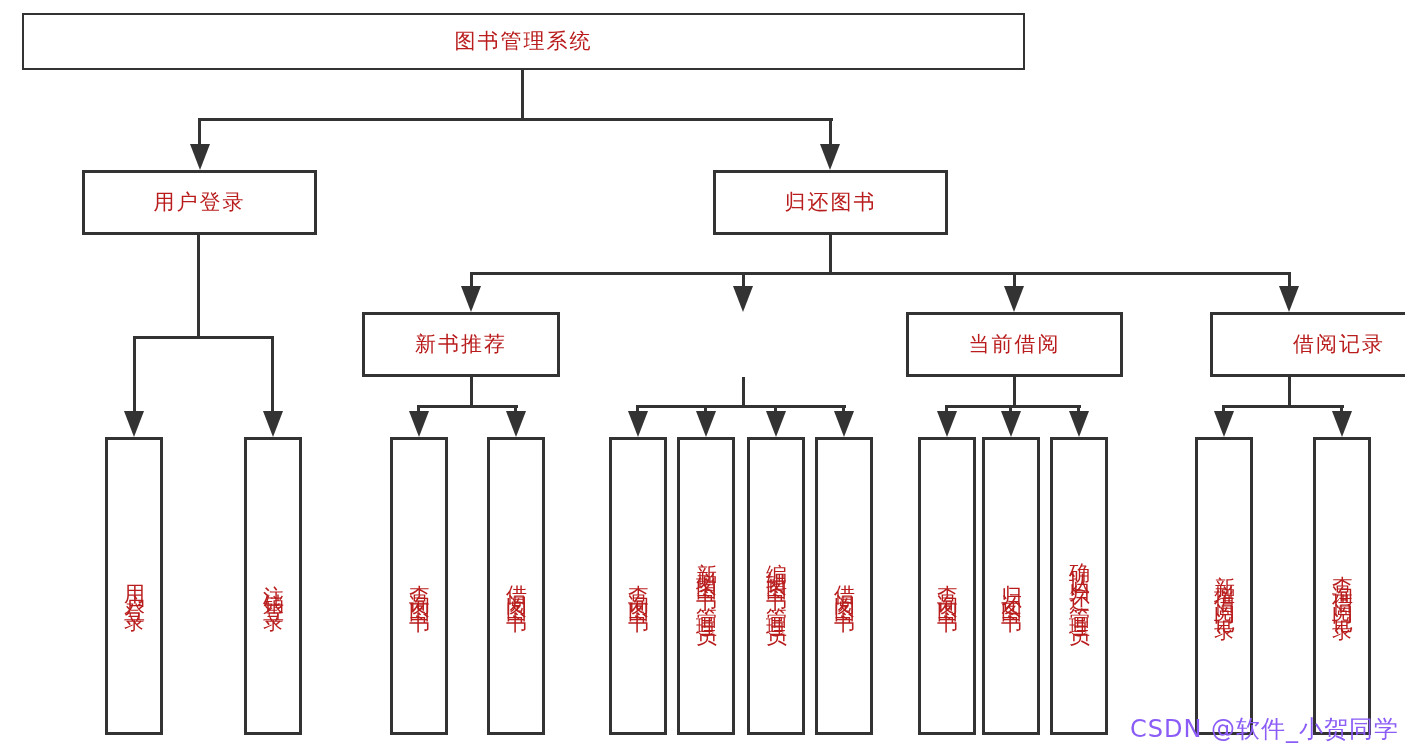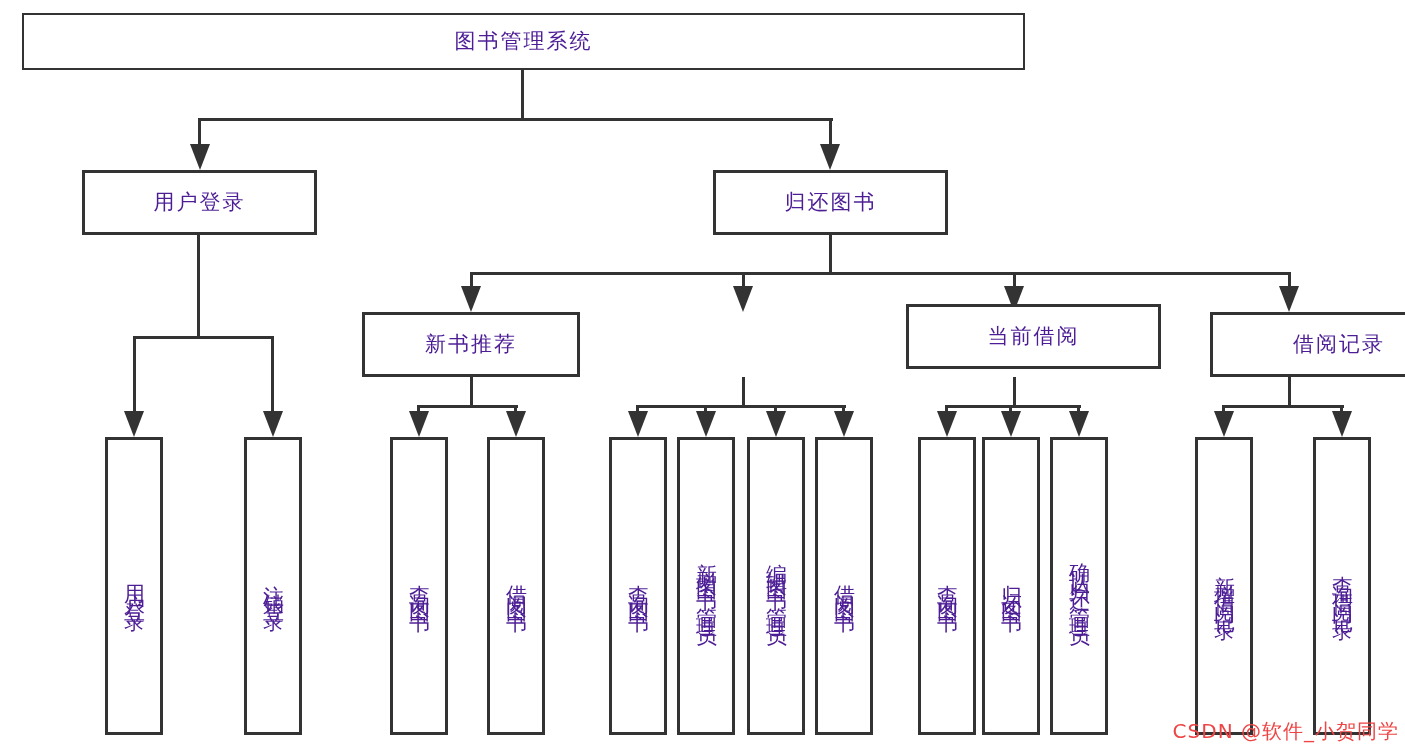--- a/index.html
+++ b/index.html
@@ -3,40 +3,40 @@
 <meta charset="utf-8">
 <style>
   html,body{margin:0;padding:0;background:#ffffff;}
   .canvas{
     position:relative;width:1405px;height:747px;background:#ffffff;
     font-family:"DejaVu Sans","Liberation Sans",sans-serif;
     overflow:hidden;
   }
   .node{
     position:absolute;box-sizing:border-box;background:#ffffff;
-    border:3px solid #333333;color:#4c1d95;
+    border:3px solid #333333;color:#b91c1c;
     display:flex;align-items:center;justify-content:center;
     font-size:21px;line-height:1;white-space:nowrap;
   }
   .node.root{border-width:2px;letter-spacing:2px;}
   .node.h{letter-spacing:2px;}
   .node.v{
     writing-mode:vertical-rl;text-orientation:mixed;
     letter-spacing:9px;white-space:normal;
   }
   .hl{position:absolute;height:3px;background:#333333;}
   .vl{position:absolute;width:3px;background:#333333;}
   .arr{
     position:absolute;width:0;height:0;
     border-left:10px solid transparent;border-right:10px solid transparent;
     border-top:26px solid #333333;
   }
   .watermark{
     position:absolute;right:6px;bottom:2px;z-index:5;
-    color:#ef4444;font-size:20px;letter-spacing:1px;
+    color:#8b5cf6;font-size:24px;letter-spacing:1px;
   }
 </style>
 </head>
 <body>
 
 <div class="canvas">
 
   <div class="node root h" style="left:22px;top:13px;width:1003px;height:57px">图书管理系统</div>
 
   <div class="vl" style="left:521px;top:69px;height:51px"></div>
@@ -60,22 +60,22 @@
   <div class="hl" style="left:470px;top:272px;width:820px"></div>
   <div class="vl" style="left:470px;top:272px;height:18px"></div>
   <div class="arr" style="left:461px;top:286px"></div>
   <div class="vl" style="left:742px;top:272px;height:18px"></div>
   <div class="arr" style="left:733px;top:286px"></div>
   <div class="vl" style="left:1013px;top:272px;height:18px"></div>
   <div class="arr" style="left:1004px;top:286px"></div>
   <div class="vl" style="left:1288px;top:272px;height:18px"></div>
   <div class="arr" style="left:1279px;top:286px"></div>
 
-  <div class="node h" style="left:362px;top:312px;width:218px;height:65px">新书推荐</div>
-  <div class="node h" style="left:906px;top:304px;width:255px;height:65px">当前借阅</div>
+  <div class="node h" style="left:362px;top:312px;width:198px;height:65px">新书推荐</div>
+  <div class="node h" style="left:906px;top:312px;width:217px;height:65px">当前借阅</div>
   <div class="node h" style="left:1210px;top:312px;width:258px;height:65px">借阅记录</div>
 
   <div class="vl" style="left:470px;top:377px;height:30px"></div>
   <div class="hl" style="left:418px;top:405px;width:100px"></div>
   <div class="vl" style="left:417px;top:405px;height:12px"></div>
   <div class="arr" style="left:409px;top:411px"></div>
   <div class="vl" style="left:514px;top:405px;height:12px"></div>
   <div class="arr" style="left:506px;top:411px"></div>
 
   <div class="vl" style="left:742px;top:377px;height:30px"></div>

